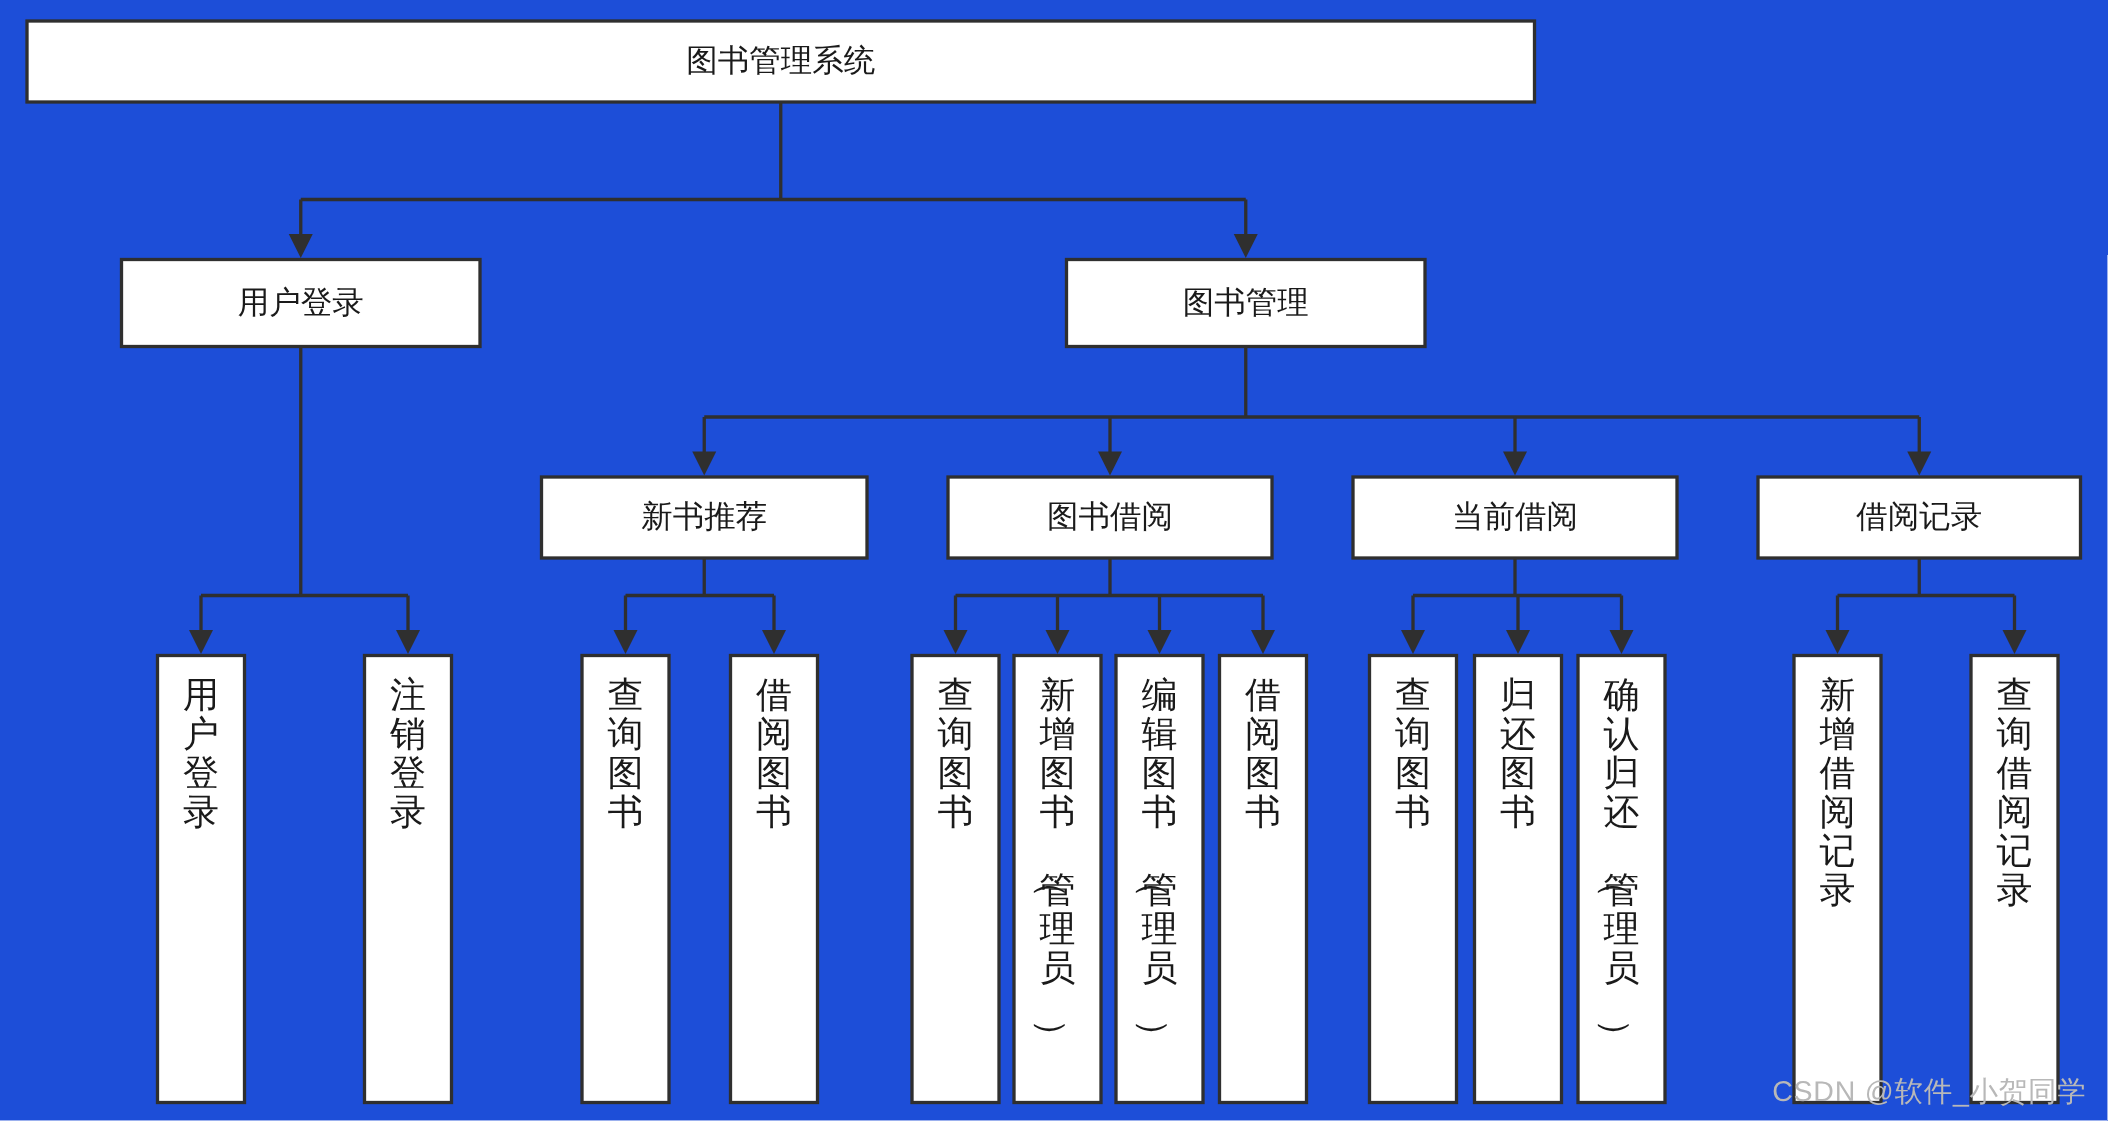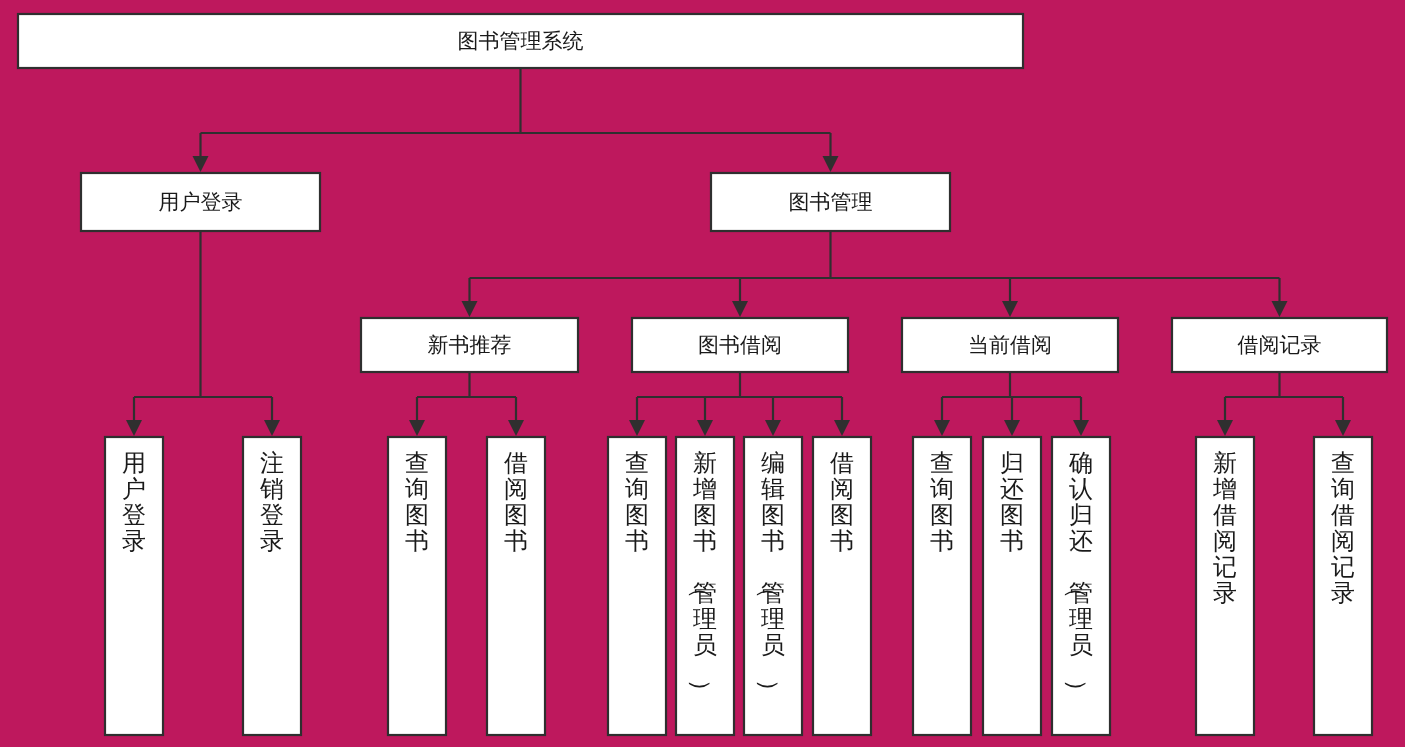--- a/index.html
+++ b/index.html
@@ -7,21 +7,21 @@
     padding: 0;
     background: #ffffff;
   }
   body {
     font-family: "Liberation Sans", "DejaVu Sans", sans-serif;
   }
   #diagram-root {
     position: relative;
     width: 1405px;
     height: 747px;
-    background: #be185d;
+    background: #1d4ed8;
     overflow: hidden;
   }
   svg#tree-svg {
     position: absolute;
     left: 0;
     top: 0;
     width: 1405px;
     height: 747px;
   }
   .node-box {
@@ -212,13 +212,14 @@
         <g>
           <rect x="1196" y="437" width="58" height="298" class="node-box"></rect>
           <text x="1225" y="471" class="node-label-vertical"><tspan x="1225" dy="0">新</tspan><tspan x="1225" dy="26">增</tspan><tspan x="1225" dy="26">借</tspan><tspan x="1225" dy="26">阅</tspan><tspan x="1225" dy="26">记</tspan><tspan x="1225" dy="26">录</tspan></text>
         </g>
         <g>
           <rect x="1314" y="437" width="58" height="298" class="node-box"></rect>
           <text x="1343" y="471" class="node-label-vertical"><tspan x="1343" dy="0">查</tspan><tspan x="1343" dy="26">询</tspan><tspan x="1343" dy="26">借</tspan><tspan x="1343" dy="26">阅</tspan><tspan x="1343" dy="26">记</tspan><tspan x="1343" dy="26">录</tspan></text>
         </g>
       </g>
   </svg>
+  <div class="watermark">CSDN @软件_小贺同学</div>
 </div>
 
 </body></html>

